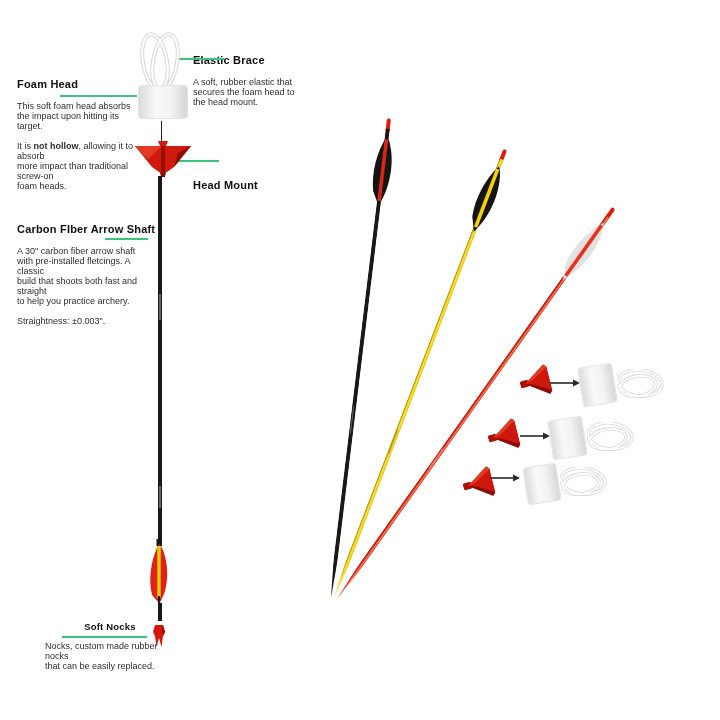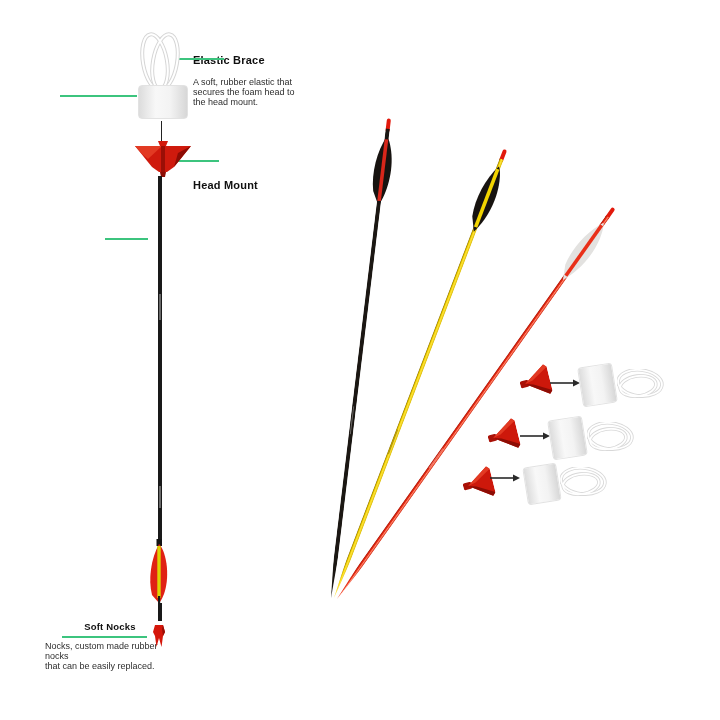--- a/index.html
+++ b/index.html
@@ -34,32 +34,53 @@
     border-radius:2px 2px 1px 1px; background:#e2190c;
   }
   .darrow svg.fletch { position:absolute; top:16px; left:-6px; }
   .brandmark { position:absolute; background:rgba(255,255,255,0.35); }
 </style>
 </head>
 <body>
 
 <div class="canvas">
 
+  <section class="label" style="left:17px; top:78px; width:140px;">
+    <h2>Foam Head</h2>
+    <p>This soft foam head absorbs
+the impact upon hitting its
+target.</p>
+    <p><span>It is </span><b>not hollow</b><span>, allowing it to
+absorb
+more impact than traditional
+screw-on
+foam heads.</span></p>
+  </section>
 
   <section class="label" style="left:193px; top:54px; width:125px;">
     <h2>Elastic Brace</h2>
     <p>A soft, rubber elastic that
 secures the foam head to
 the head mount.</p>
   </section>
 
   <section class="label" style="left:193px; top:144px; width:130px;margin-top:35px;">
     <h2>Head Mount</h2>
   </section>
 
+  <section class="label" style="left:17px; top:223px; width:145px;">
+    <h2>Carbon FIber Arrow Shaft</h2>
+    <p>A 30" carbon fiber arrow shaft
+with pre-installed fletcings. A
+classic
+build that shoots both fast and
+straight
+to help you practice archery.</p>
+    <p>Straightness: ±0.003".</p>
+  </section>
 
   <section class="label small" style="left:45px; top:621px; width:130px;">
     <h2>Soft Nocks</h2>
     <p>Nocks, custom made rubber
 nocks
 that can be easily replaced.</p>
   </section>
 
   <div class="gl" style="left:60px;  top:95px;  width:77px;"></div>
   <div class="gl" style="left:177px; top:58px;  width:47px;"></div>

